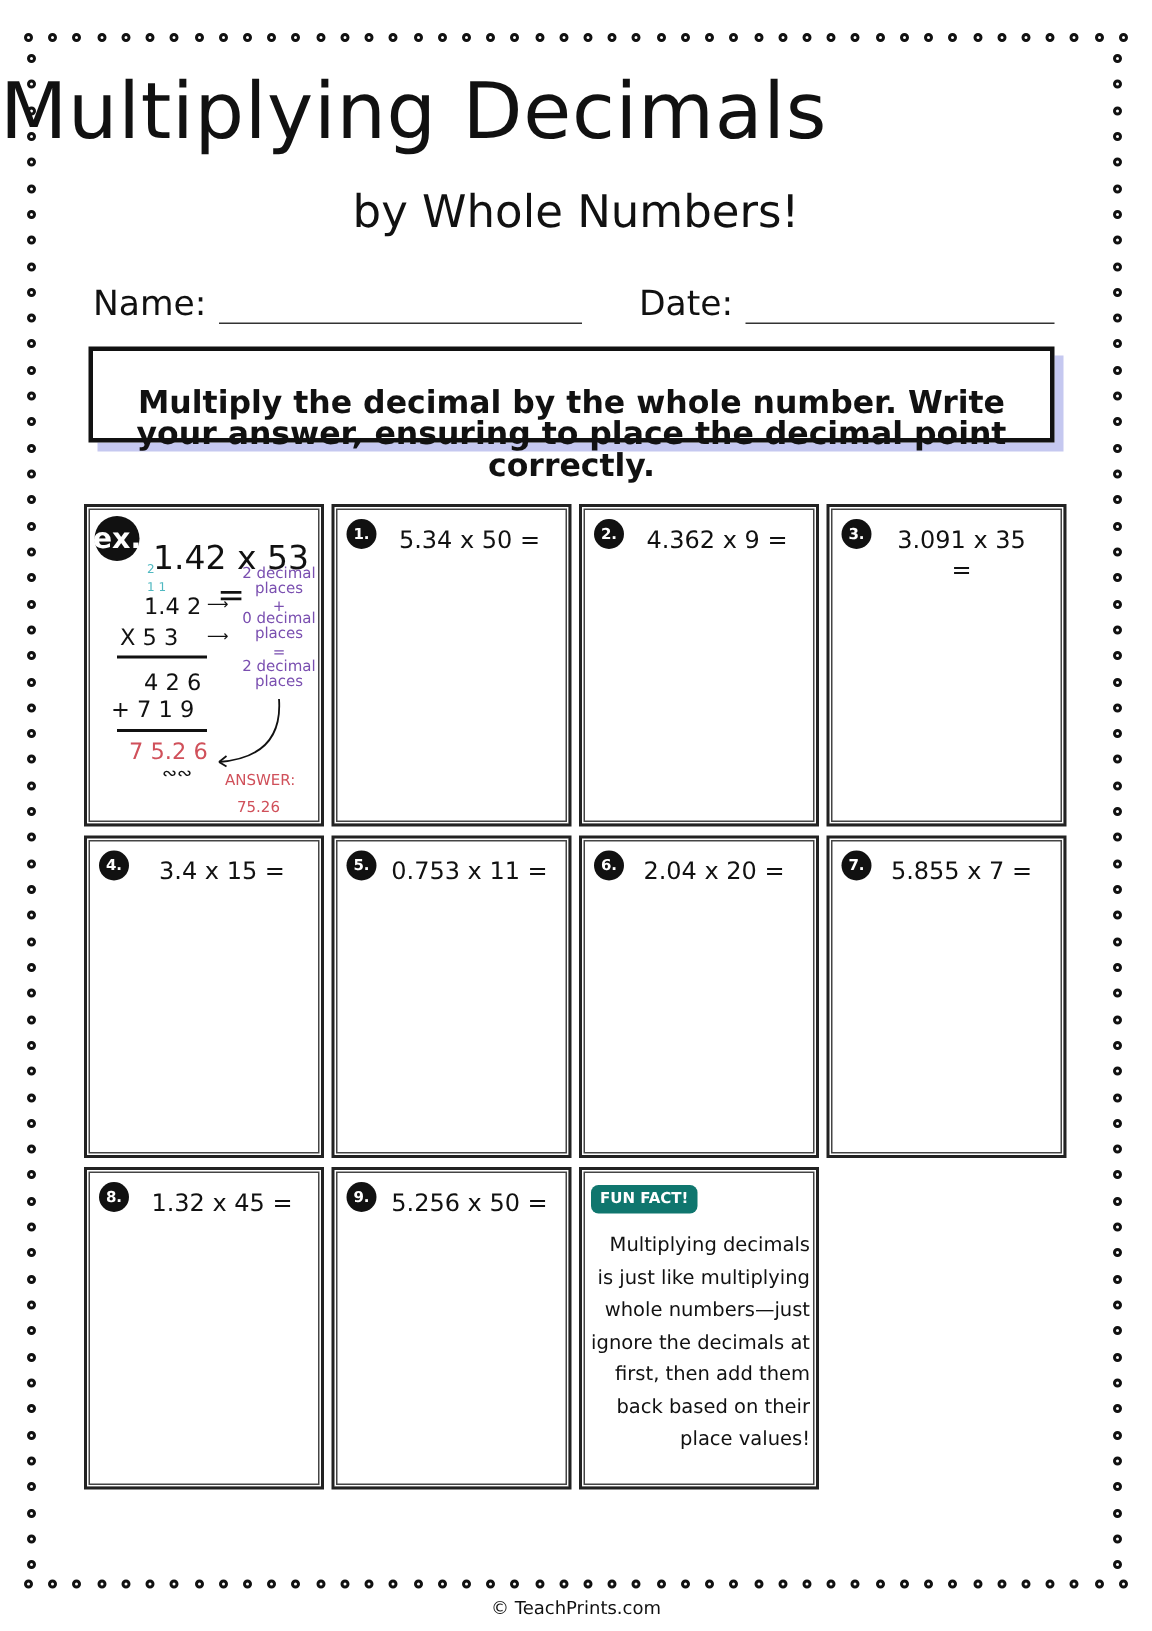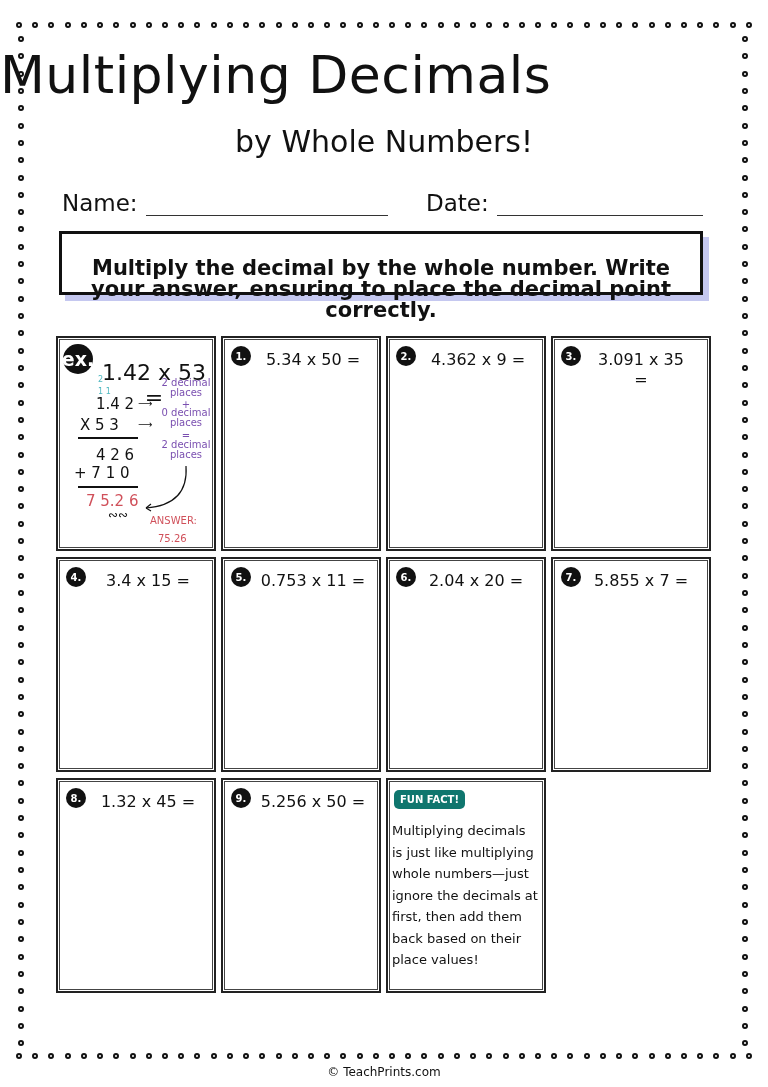--- a/index.html
+++ b/index.html
@@ -20,21 +20,21 @@
   .badge { position:absolute; left:8px; top:8px; width:20px; height:20px; border-radius:50%; background:#111; color:#fff; font-size:10px; font-weight:bold; display:flex; align-items:center; justify-content:center; }
   .badge.ex { width:30px; height:30px; font-size:19px; left:5px; top:6px; }
   .problem { position:absolute; left:30px; right:6px; top:12px; text-align:center; font-size:16px; line-height:20px; }
   .ex-problem { position:absolute; left:40px; right:4px; top:10px; text-align:center; font-size:22px;margin-top:12px; }
   .ex-work { position:absolute; left:0; top:0; width:100%; height:100%; font-size:15px; }
   .abs { position:absolute; }
   .purple { color:#7a4fb0; font-size:10px; line-height:10px; text-align:center; }
   .red { color:#d0505a; }
   .teal { color:#4fb8c0; font-size:8px; }
   .funfact-tag { position:absolute; left:6px; top:10px; background:#0f766e; color:#fff; font-size:10px; padding:4px 6px; border-radius:5px; font-weight:bold; }
-  .funfact-text { position:absolute; left:4px; right:4px; top:40px; text-align:left; font-size:13px; line-height:21.5px; }
+  .funfact-text { position:absolute; left:4px; right:4px; top:40px; text-align:right; font-size:13px; line-height:21.5px; }
   .footer { position:absolute; left:0; right:0; top:1065px; text-align:center; font-size:12px; }
 </style>
 </head>
 <body>
 
 <div class="dot-row dots-top" id="dtop">
     <span class="dot"></span>
     <span class="dot"></span>
     <span class="dot"></span>
     <span class="dot"></span>
@@ -271,21 +271,21 @@
   <div class="card">
     <div class="badge ex">ex.</div>
     <div class="ex-problem">1.42 x 53 =</div>
     <div class="ex-work">
       <div class="abs teal" style="left:40px;top:37px;">2</div>
       <div class="abs teal" style="left:40px;top:49px;">1  1</div>
       <div class="abs" style="left:38px;top:57px;">1.4 2</div>
       <div class="abs" style="left:22px;top:78px;">X    5 3</div>
       <div class="abs" style="left:20px;top:99px;width:60px;border-top:2px solid #111;"></div>
       <div class="abs" style="left:38px;top:108px;">4 2 6</div>
-      <div class="abs" style="left:16px;top:126px;">+ 7 1 0</div>
+      <div class="abs" style="left:16px;top:126px;">+ 7 1 9</div>
       <div class="abs" style="left:20px;top:148px;width:60px;border-top:2px solid #111;"></div>
       <div class="abs red" style="left:28px;top:154px;">7 5.2 6</div>
       <div class="abs" style="left:50px;top:170px;font-size:12px;">∾∾</div>
       <div class="abs" style="left:80px;top:60px;font-size:10px;">⟶</div>
       <div class="abs" style="left:80px;top:81px;font-size:10px;">⟶</div>
       <div class="abs purple" style="left:100px;top:40px;width:56px;">2 decimal places</div>
       <div class="abs purple" style="left:100px;top:62px;width:56px;">+</div>
       <div class="abs purple" style="left:100px;top:70px;width:56px;">0 decimal places</div>
       <div class="abs purple" style="left:100px;top:93px;width:56px;">=</div>
       <div class="abs purple" style="left:100px;top:102px;width:56px;">2 decimal places</div>

